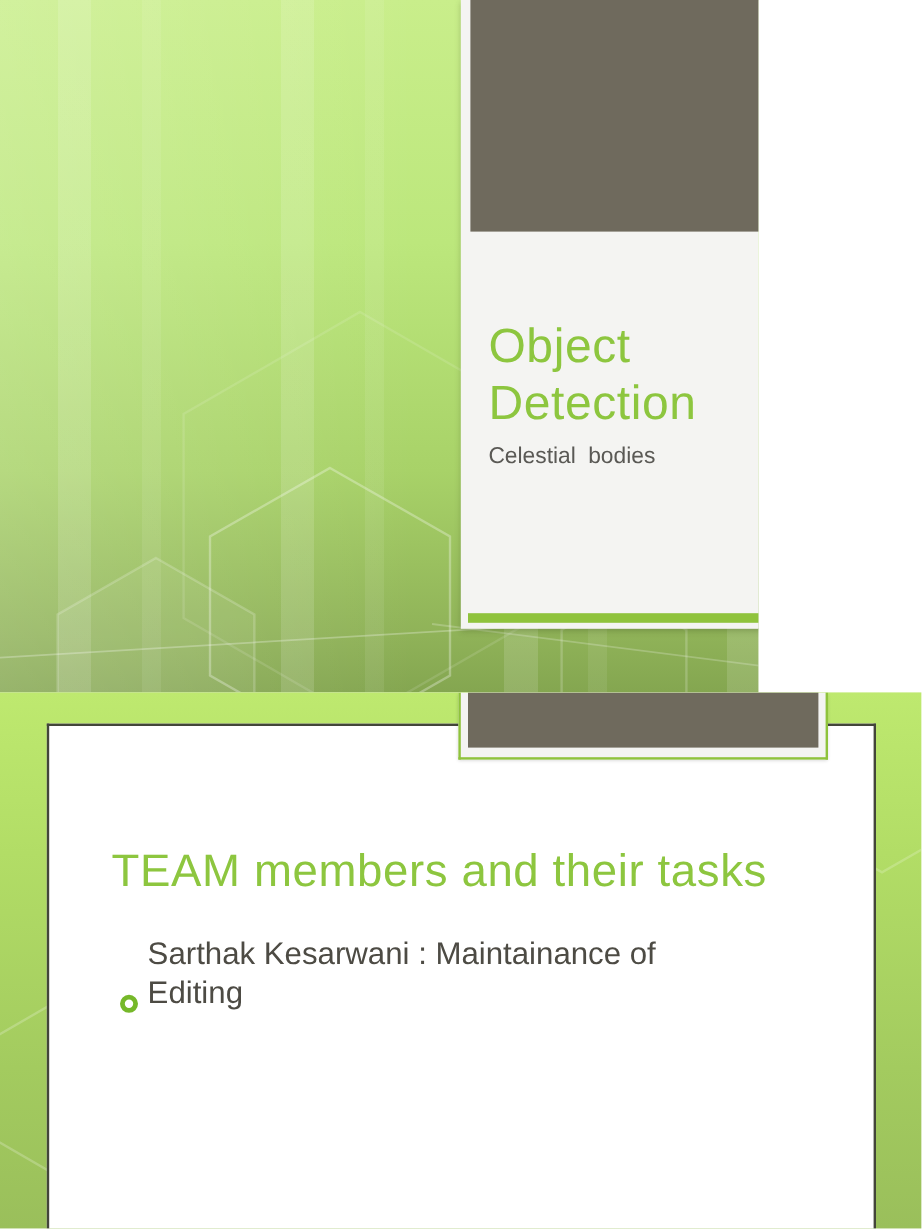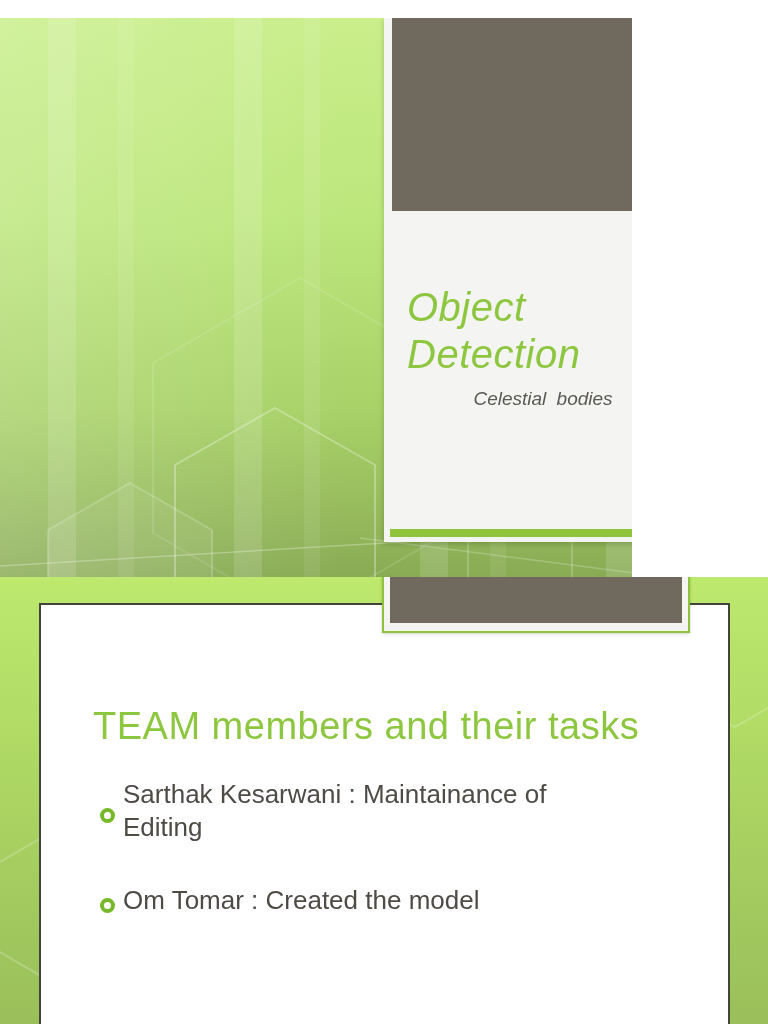--- a/index.html
+++ b/index.html
@@ -2,63 +2,62 @@
 <html style="--accent-green: #8dc63f; --bar-green: #8fc33c; --bullet-green: #76b82a; --body-text: #4d4b44; --subtitle-gray: #5a5955; --placeholder-gray: #6f6a5d; --slide1-bg-top: #c9ee8b; --slide1-bg-bottom: #84a650; --slide2-bg-top: #bee96f; --slide2-bg-bottom: #9abf5b;"><head>
 <meta charset="utf-8">
 <style>
   html,body{margin:0;padding:0;background:#ffffff;}
   .page{
     position:relative;width:768px;height:1024px;overflow:hidden;
     font-family:"Liberation Sans", sans-serif;background:#ffffff;
   }
   
   .slide1{
-    position:absolute;left:0;top:18px;width:632px;height:577px;overflow:hidden;
+    position:absolute;left:0;top:0;width:632px;height:577px;overflow:hidden;
     background:linear-gradient(180deg,#c9ee8b 0%,#bce77c 35%,#a8d268 68%,#8fb258 92%,#84a650 100%);
-    font-style:italic;
   }
   .wash{position:absolute;inset:0;background:linear-gradient(90deg,rgba(255,255,255,.16) 0%,rgba(255,255,255,0) 55%);}
   .stripes{
     position:absolute;inset:0;
     background:repeating-linear-gradient(90deg,
       rgba(255,255,255,0) 0px, rgba(255,255,255,0) 48px,
       rgba(255,255,255,.13) 48px, rgba(255,255,255,.13) 76px,
       rgba(255,255,255,0) 76px, rgba(255,255,255,0) 118px,
       rgba(255,255,255,.08) 118px, rgba(255,255,255,.08) 134px,
       rgba(255,255,255,0) 134px, rgba(255,255,255,0) 186px);
   }
   .hexlayer{position:absolute;inset:0;}
   .title-card{
     position:absolute;left:384px;top:0;width:308px;height:524px;
     background:#f4f4f2;box-shadow:0 2px 5px rgba(55,75,25,.30);
   }
   .photo1{position:absolute;left:8px;top:0;width:294px;height:193px;background:var(--placeholder-gray,#6f6a5d);}
   .title-block{position:absolute;left:23px;top:266px;width:272px;}
   .slide-title{font-size:40px;line-height:47px;letter-spacing:.5px;color:var(--accent-green,#8dc63f);}
-  .slide-subtitle{margin-top:9px;font-size:19px;line-height:24px;color:var(--subtitle-gray,#5a5955);word-spacing:5px;text-align:center;}
+  .slide-subtitle{margin-top:9px;font-size:19px;line-height:24px;color:var(--subtitle-gray,#5a5955);word-spacing:5px;}
   .green-bar{position:absolute;left:6px;right:6px;bottom:5px;height:8px;background:var(--bar-green,#8fc33c);}
   
   .slide2{
     position:absolute;left:0;top:577px;width:768px;height:447px;overflow:hidden;
     background:linear-gradient(180deg,#bee96f 0%,#b2dd66 30%,#a3cb5f 70%,#9abf5b 100%);
     padding-left:40px;
   }
   .content-box{
     position:absolute;left:39px;top:26px;width:691px;height:421px;box-sizing:border-box;
     background:#ffffff;border:2px solid #43453a;border-bottom:none;
   }
   .placeholder-frame{
     position:absolute;left:382px;top:0;width:308px;height:56px;box-sizing:border-box;
     background:#f4f4f2;border:2px solid var(--bar-green,#8fc33c);border-top:none;
     box-shadow:0 1px 3px rgba(0,0,0,.18);
   }
   .photo2{position:absolute;left:6px;top:0;width:292px;height:46px;background:var(--placeholder-gray,#6f6a5d);}
   .slide-heading{margin:98px 20px 0 52px;font-size:38px;line-height:47px;letter-spacing:.5px;color:var(--accent-green,#8dc63f);}
   .bullets{margin:28px 30px 0 59px;}
-  .bullet{display:flex;align-items:center;margin-bottom:40px;font-size:26px;line-height:33px;color:var(--body-text,#4d4b44);}
+  .bullet{display:flex;align-items:flex-end;margin-bottom:40px;font-size:26px;line-height:33px;color:var(--body-text,#4d4b44);}
   .circle-bullet{
     flex:0 0 auto;width:7px;height:7px;border:4px solid var(--bullet-green,#76b82a);
     border-radius:50%;margin:9px 8px 0 0;
   }
   .bline{display:block;white-space:nowrap;}
 </style>
 </head>
 <body>
 
 <div class="page">
@@ -96,26 +95,20 @@
     <div class="content-box">
       <h1 class="slide-heading" style="font-weight:normal;">TEAM members and their tasks</h1>
       <div class="bullets">
         <div class="bullet">
           <span class="circle-bullet"></span>
           <span>
             <span class="bline">Sarthak Kesarwani : Maintainance of</span>
             <span class="bline">Editing</span>
           </span>
         </div>
-        <div class="bullet">
-          <span class="circle-bullet"></span>
-          <span>
-            <span class="bline">Om Tomar : Created the model</span>
-          </span>
-        </div>
       </div>
     </div>
 
     <div class="placeholder-frame">
       <div class="photo2"></div>
     </div>
   </section>
 
 </div>
 

